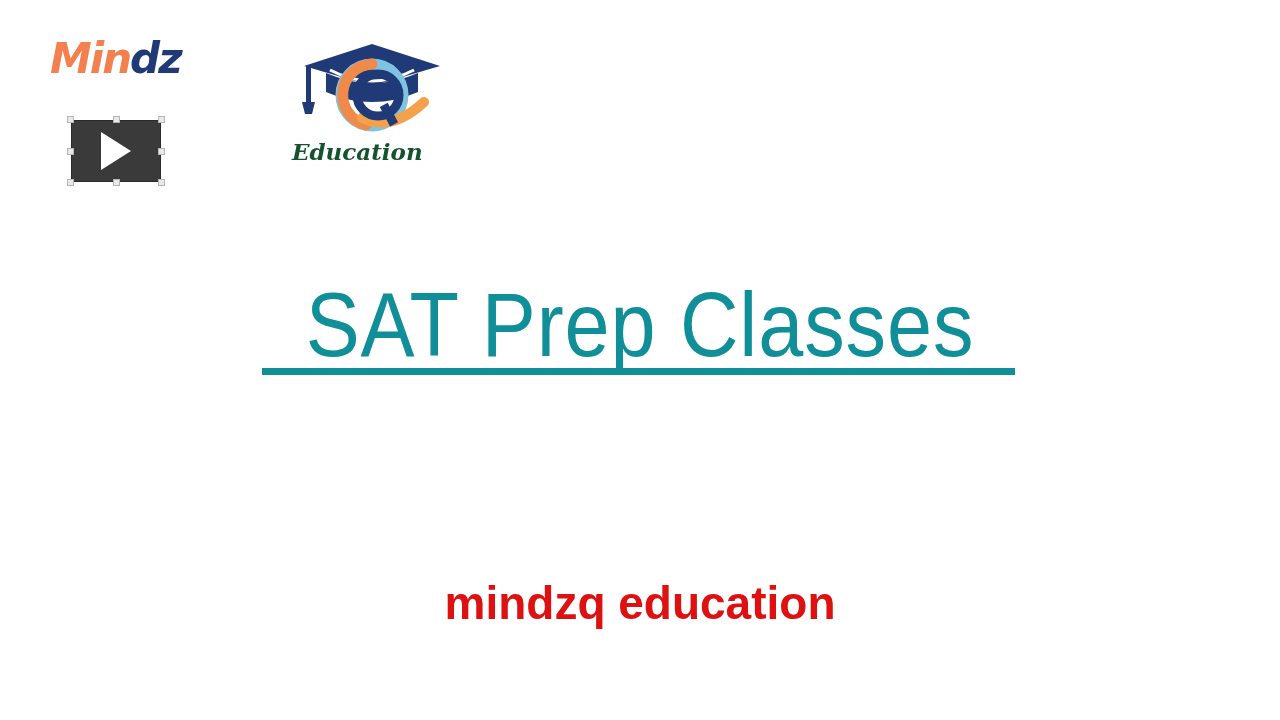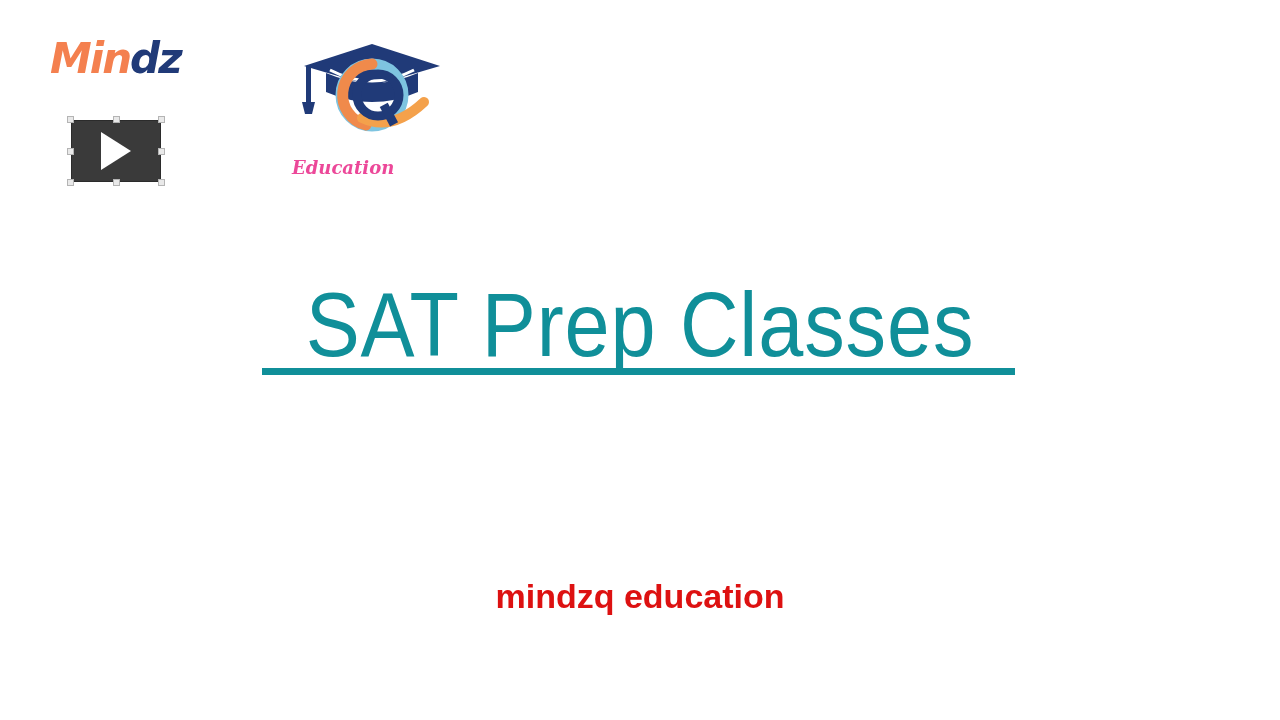--- a/index.html
+++ b/index.html
@@ -49,26 +49,26 @@
     left: 250px;
     top: 2px;
     width: 150px;
     height: 95px;
   }
   .logo-iq svg { display: block; }
 
   .logo-education {
     position: absolute;
     left: 242px;
-    top: 121px;
+    top: 102px;
     font-family: "DejaVu Serif", serif;
-    font-size: 18px;
+    font-size: 23px;
     font-weight: bold;
     font-style: italic;
-    color: #ec4899;
+    color: #14532d;
     letter-spacing: 0px;
     line-height: 1;
     white-space: nowrap;
   }
 
   
   .media-object {
     position: absolute;
     left: 68px;
     top: 117px;
@@ -137,21 +137,21 @@
   }
 
   
   .subtitle {
     position: absolute;
     left: 0;
     right: 0;
     top: 578px;
     text-align: center;
     font-family: "Liberation Sans", sans-serif;
-    font-size: 34px;
+    font-size: 46px;
     font-weight: bold;
     color: #DD1111;
     line-height: 1.1;
     white-space: nowrap;
   }
 </style>
 </head>
 <body>
 
 <div class="slide">

